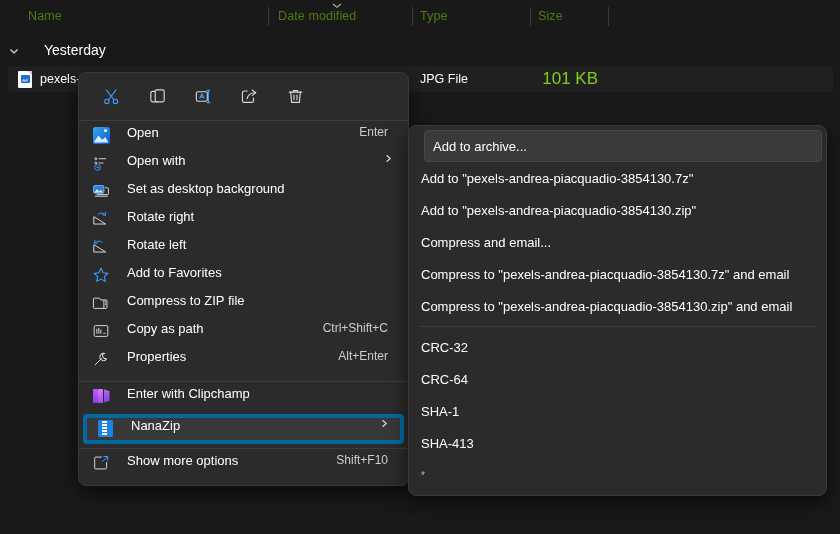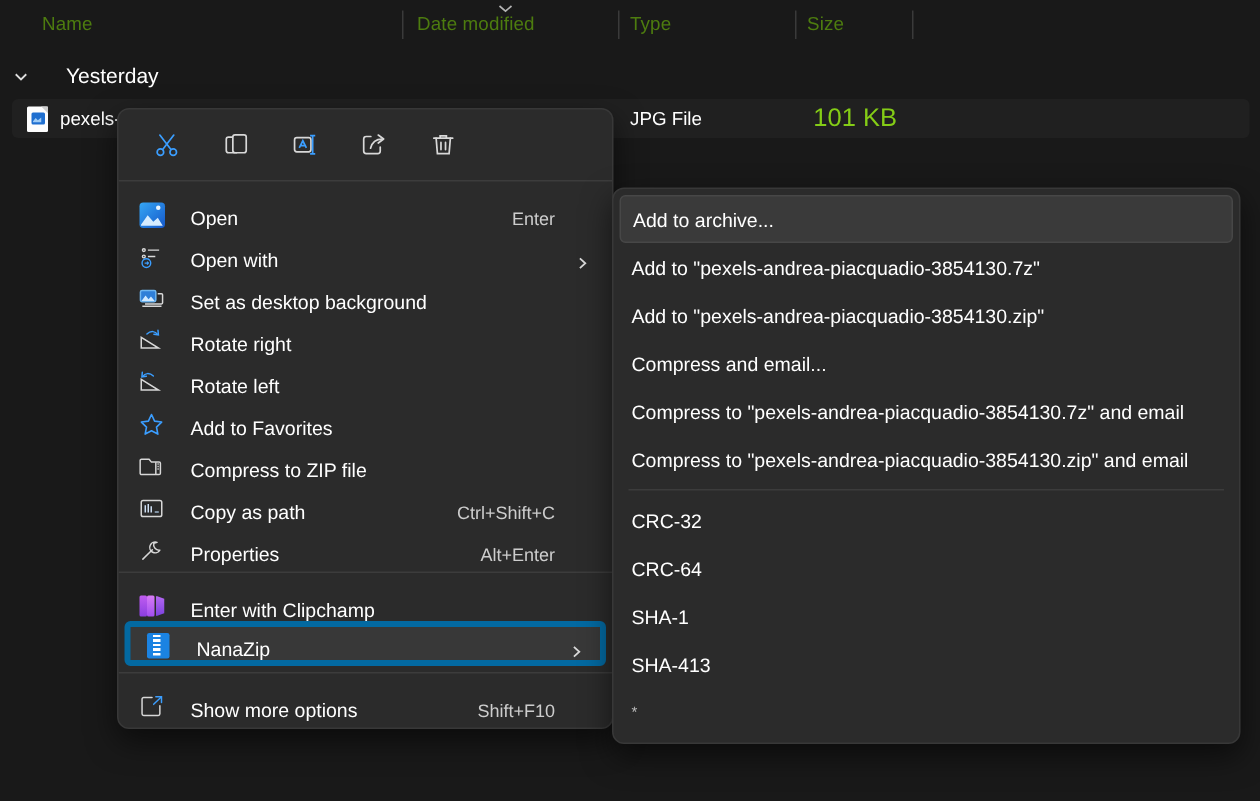--- a/index.html
+++ b/index.html
@@ -189,21 +189,21 @@
     background: #3c3c3c;
     margin: 0;
   }
 
   .cm-list { padding: 4px 4px; }
 
   .cm-item {
     position: relative;
     height: 28px;
     display: flex;
-    align-items: flex-end;
+    align-items: flex-start;
     border-radius: 4px;
     padding-left: 8px;
     margin: 0 0;
   }
   .cm-item.selected {
     background: #383838;
     border: 4px solid #0369a1;
     height: 30px;
   }
 
@@ -219,24 +219,23 @@
   .cm-ico svg { display: block; }
 
   .cm-label {
     font-size: 13px;
     color: #ffffff;
     white-space: nowrap;
   }
 
   .cm-accel {
     position: absolute;
-    right: 34px;
+    right: 16px;
     font-size: 12px;
     color: #cdcdcd;
-    margin-top: 11px;
   }
 
   .cm-chevron {
     position: absolute;
     right: 10px;
     width: 11px;
     height: 11px;
     color: #d8d8d8;
   }
   .cm-chevron svg { display: block; }
@@ -262,20 +261,21 @@
     align-items: center;
     padding-left: 8px;
     border-radius: 4px;
     font-size: 13px;
     color: #ffffff;
     white-space: nowrap;
   }
   .sm-item.selected {
     background: #3a3a3a;
     border: 1px solid #474747;
+    margin-left: 11px;
   }
   .sm-item.tiny { font-size: 10px; color: #b9b9b9; }
 
   .sm-sep {
     height: 1px;
     background: #3c3c3c;
     margin: 4px 6px;
   }
 
   

